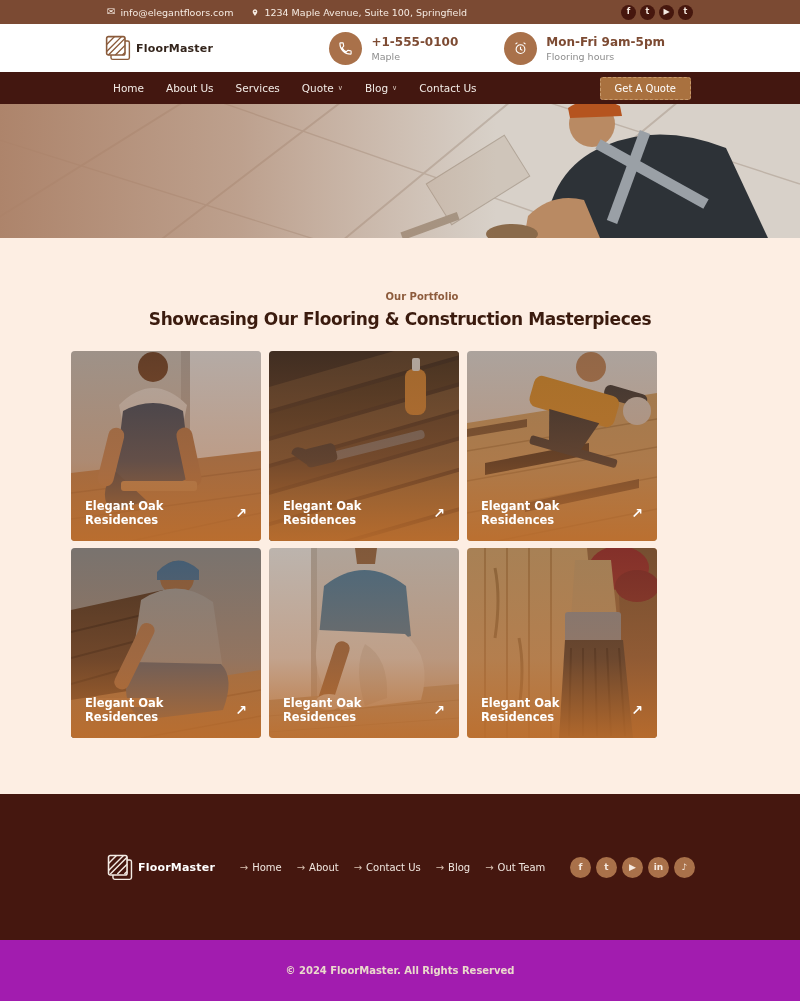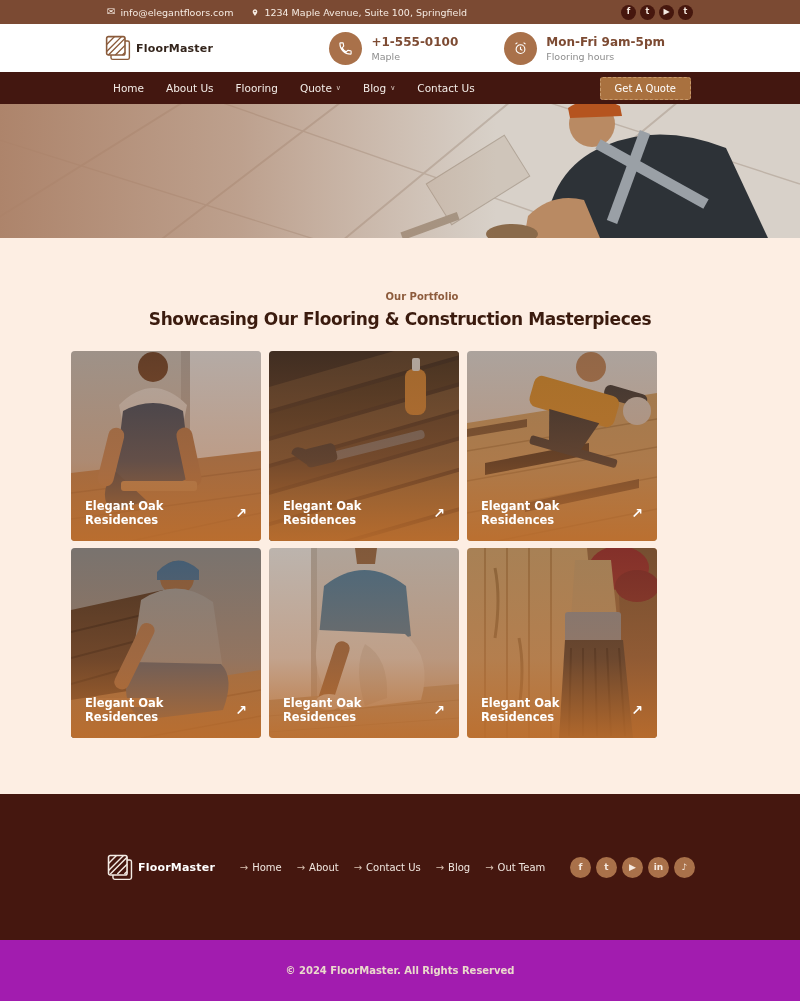--- a/index.html
+++ b/index.html
@@ -141,21 +141,21 @@
 
 <div class="nav">
   <div class="nav-items">
     <span class="nav-item">
         <span>Home</span>
       </span>
     <span class="nav-item">
         <span>About Us</span>
       </span>
     <span class="nav-item">
-        <span>Flooring</span>
+        <span>Services</span>
       </span>
     <span class="nav-item">
         <span>Quote</span>
         <span class="nav-chevron">∨</span>
       </span>
     <span class="nav-item">
         <span>Blog</span>
         <span class="nav-chevron">∨</span>
       </span>
     <span class="nav-item">

